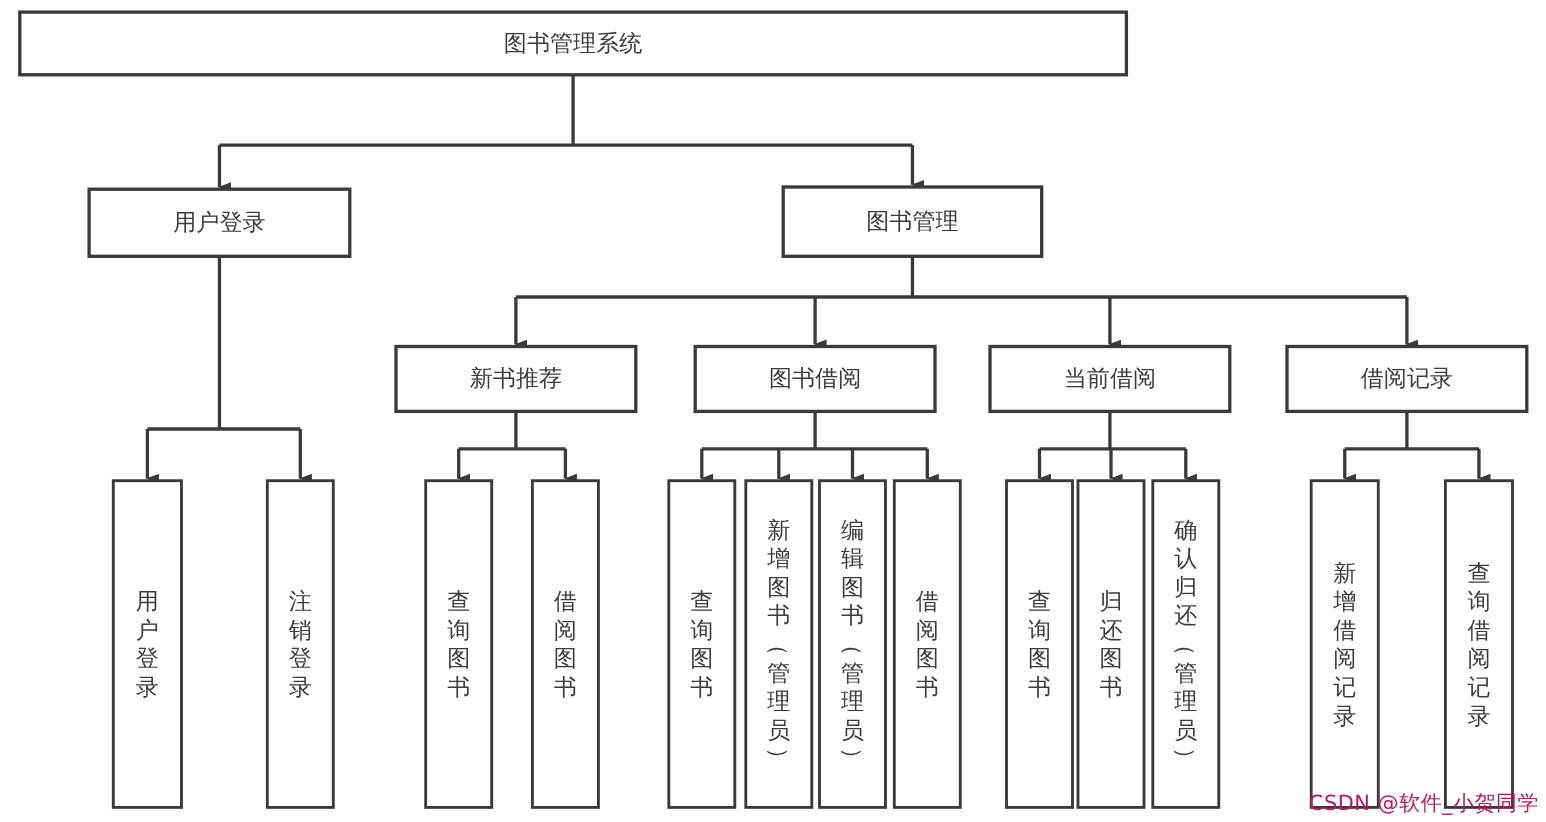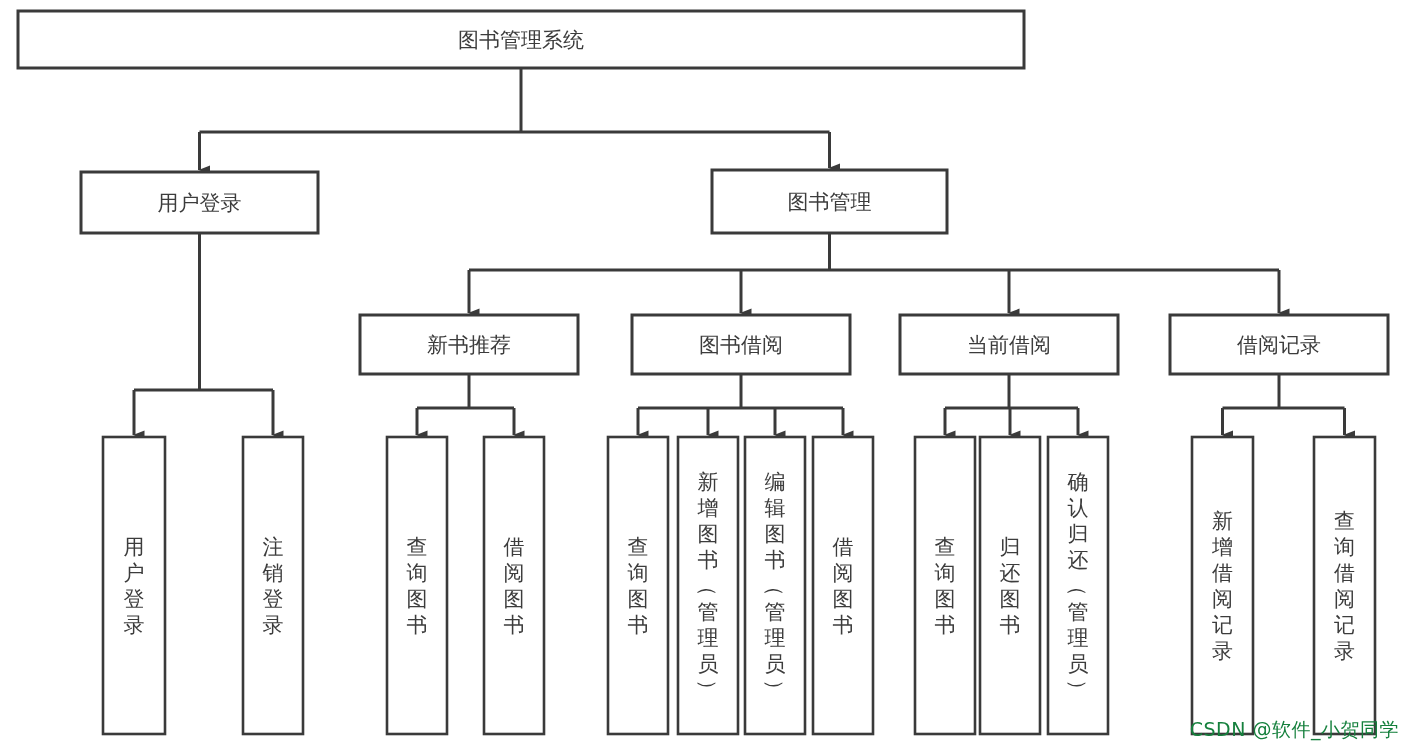--- a/index.html
+++ b/index.html
@@ -53,21 +53,21 @@
     font-family: "DejaVu Sans", "Liberation Sans", sans-serif;
     font-size: 21px;
     text-anchor: middle;
   }
   .watermark-text {
     position: absolute;
     right: 6px;
     bottom: 4px;
     font-family: "DejaVu Sans", "Liberation Sans", sans-serif;
     font-size: 19px;
-    color: #15803d;
+    color: #be185d;
     letter-spacing: 0.5px;
     white-space: nowrap;
     pointer-events: none;
   }
 </style>
 </head>
 <body>
 
 <div id="diagram-root">
   <svg class="diagram-canvas" viewBox="0 0 1405 747" xmlns="http://www.w3.org/2000/svg">

